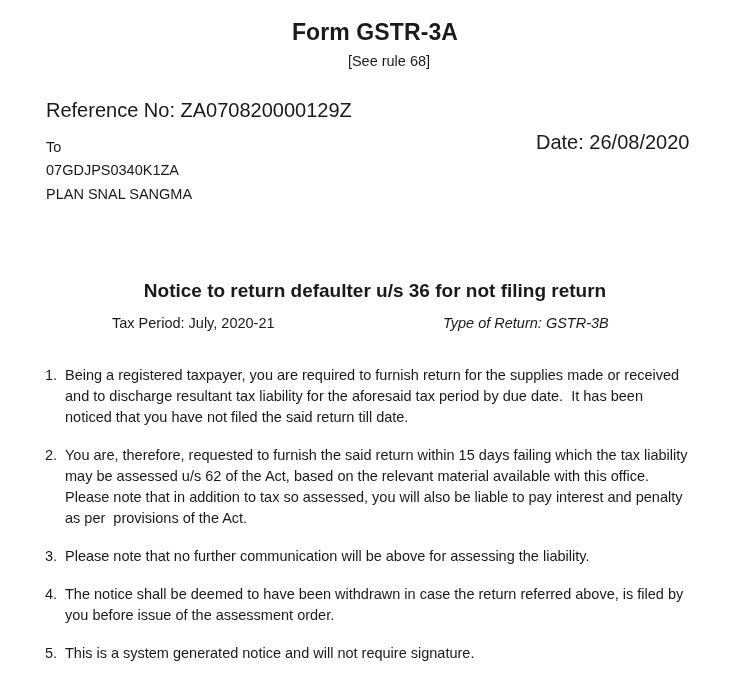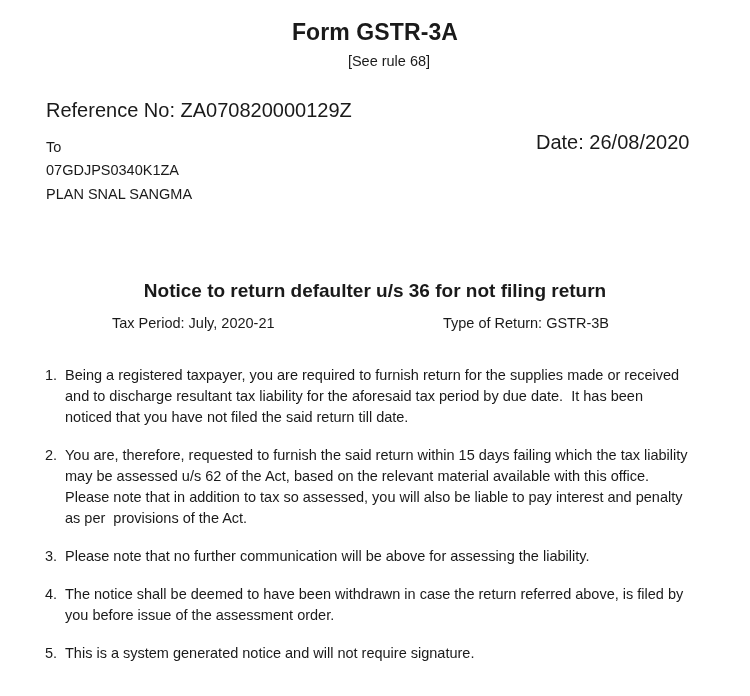--- a/index.html
+++ b/index.html
@@ -105,20 +105,21 @@
     position: absolute;
     left: 112px;
     top: 0;
     white-space: nowrap;
   }
   .period-type {
     position: absolute;
     left: 443px;
     top: 0;
     white-space: nowrap;
+    font-style: italic;
   }
 
   
   .clause-list {
     position: absolute;
     left: 45px;
     top: 365px;
     width: 648px;
     margin: 0;
     padding: 0;

